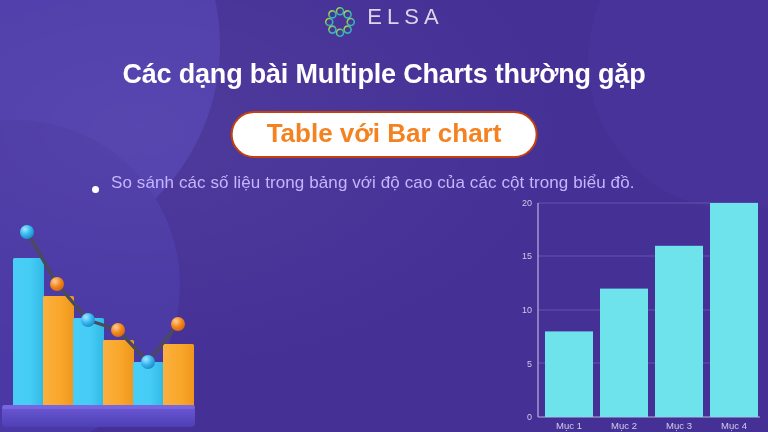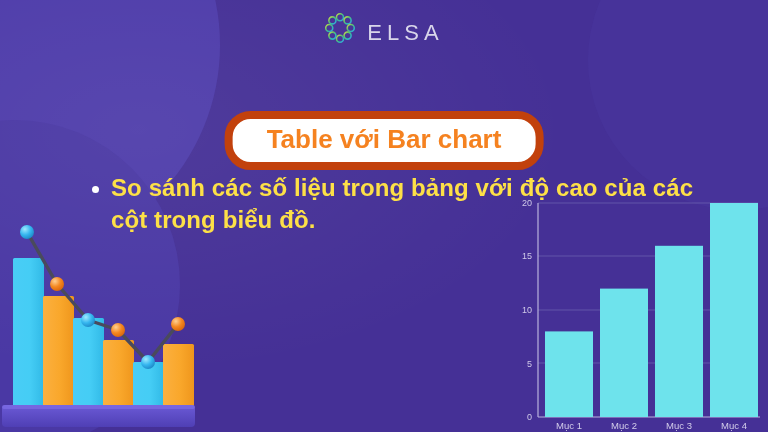--- a/index.html
+++ b/index.html
@@ -53,21 +53,21 @@
     pointer-events: none;
   }
 
   
   .logo-wrap {
     position: absolute;
     left: 0; right: 0;
     top: 6px;
     height: 38px;
     display: flex;
-    align-items: flex-end;
+    align-items: flex-start;
     justify-content: center;
     gap: 9px;
   }
   .logo-mark { width: 32px; height: 32px; display: block; }
   .logo-word {
     color: #d9d6ea;
     font-size: 22px;
     letter-spacing: 5px;
     font-weight: 400;
     line-height: 1;
@@ -87,21 +87,21 @@
     line-height: 1.1;
   }
 
   
   .pill {
     position: absolute;
     left: 50%;
     transform: translateX(-50%);
     top: 111px;
     background: #ffffff;
-    border: 8px solid #c2410c;
+    border: 2px solid #c2410c;
     border-radius: 26px;
     padding: 5px 34px 7px;
     color: #f58220;
     font-size: 26px;
     font-weight: bold;
     line-height: 1.2;
     white-space: nowrap;
     text-align: right;
   }
 
@@ -116,23 +116,23 @@
   }
   .bullet-dot {
     flex: 0 0 auto;
     width: 7px;
     height: 7px;
     border-radius: 50%;
     background: #ffffff;
     margin-top: 14px;
   }
   .bullet-text {
-    color: #fde047;
-    font-size: 24px;
-    font-weight: 700;
+    color: #c4b5fd;
+    font-size: 17px;
+    font-weight: 400;
     line-height: 1.35;
     letter-spacing: .1px;
   }
 
   
   .illu {
     position: absolute;
     left: 0;
     top: 196px;
     width: 210px;
@@ -180,20 +180,21 @@
           <circle cx="32" cy="53.5" r="7"></circle>
           <circle cx="16.8" cy="47.2" r="7"></circle>
           <circle cx="10.5" cy="32" r="7"></circle>
           <circle cx="16.8" cy="16.8" r="7"></circle>
         </g>
       </svg>
     </span>
     <span class="logo-word">ELSA</span>
   </div>
 
+  <div class="slide-title">Các dạng bài Multiple Charts thường gặp</div>
 
   <div class="pill">Table với Bar chart</div>
 
   <div class="bullet-block">
     <span class="bullet-dot"></span>
     <span class="bullet-text">So sánh các số liệu trong bảng với độ cao của các cột trong biểu đồ.</span>
   </div>
 
   <div class="illu">
     <svg width="210" height="236" viewBox="0 0 210 236" aria-hidden="true">

